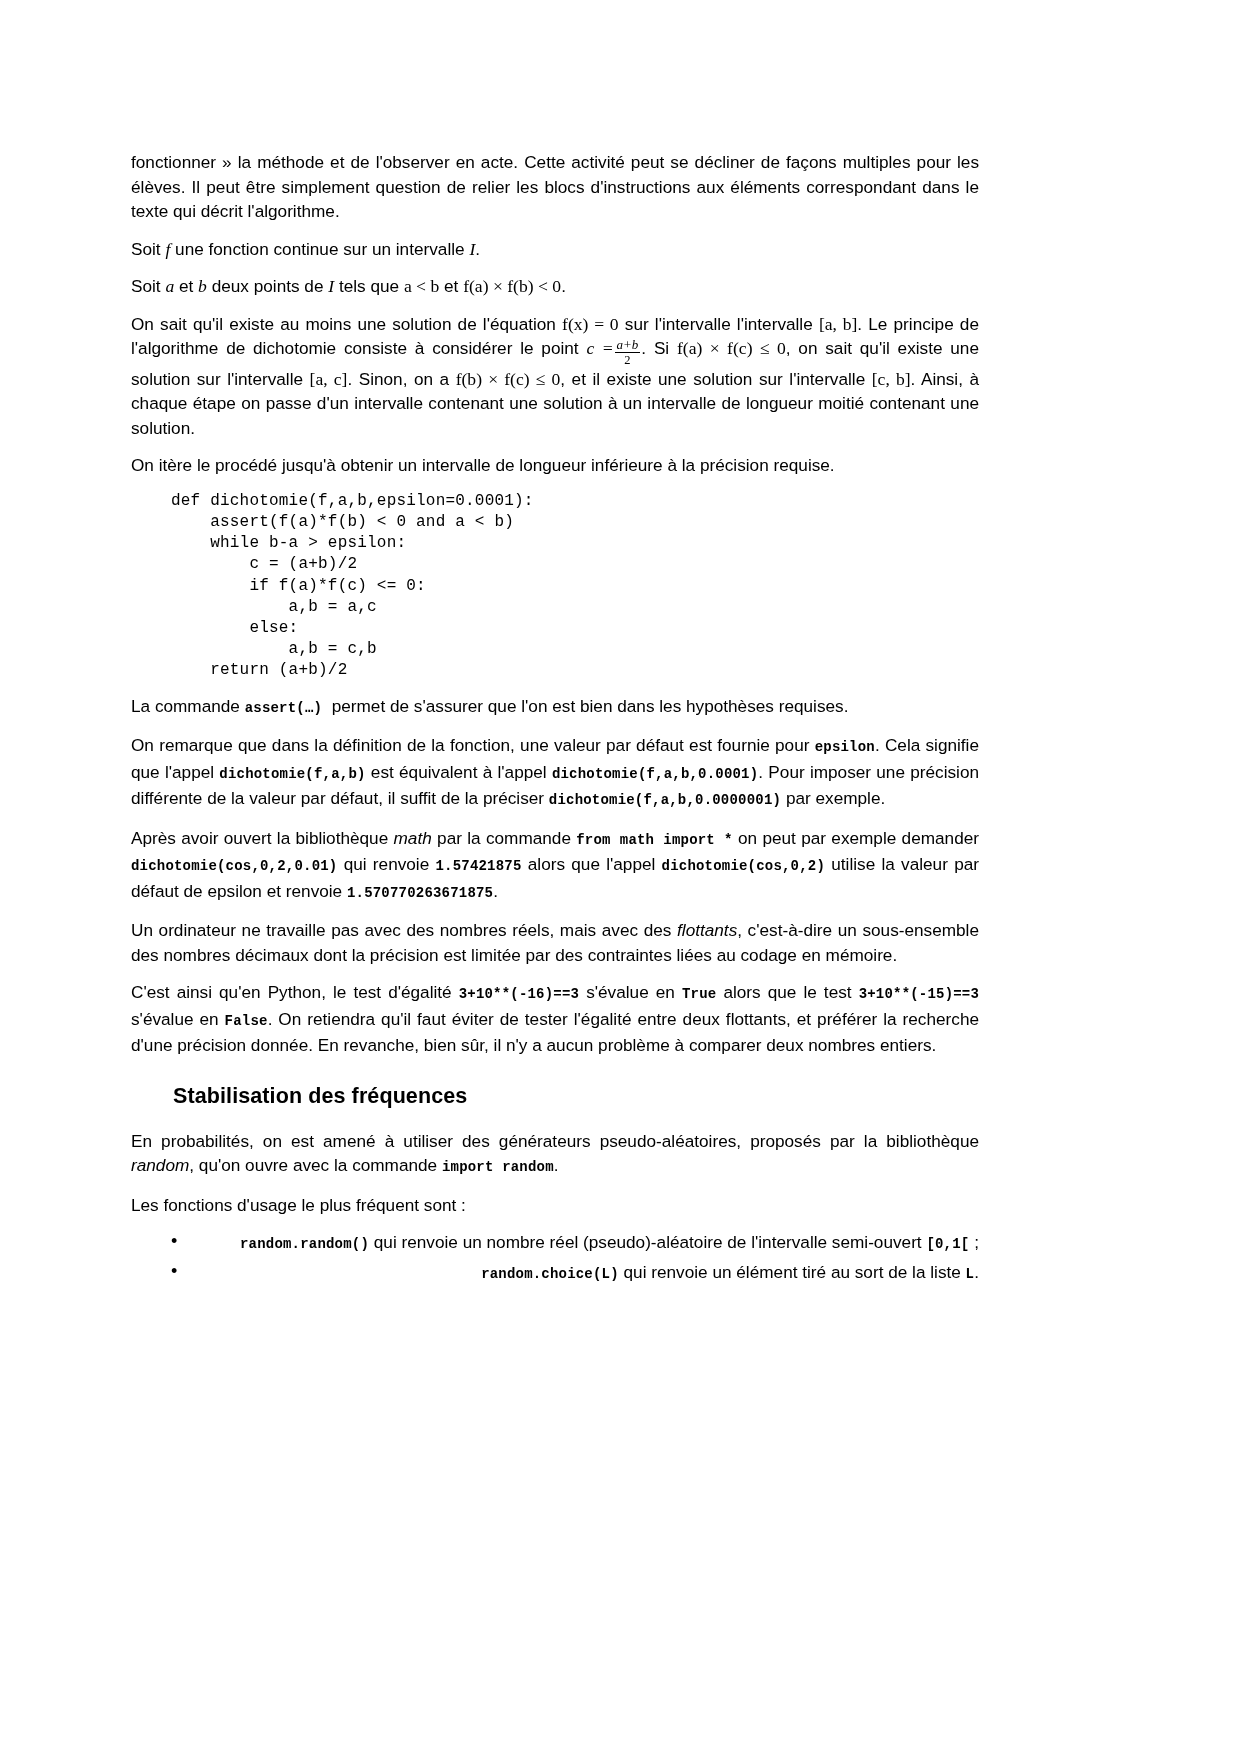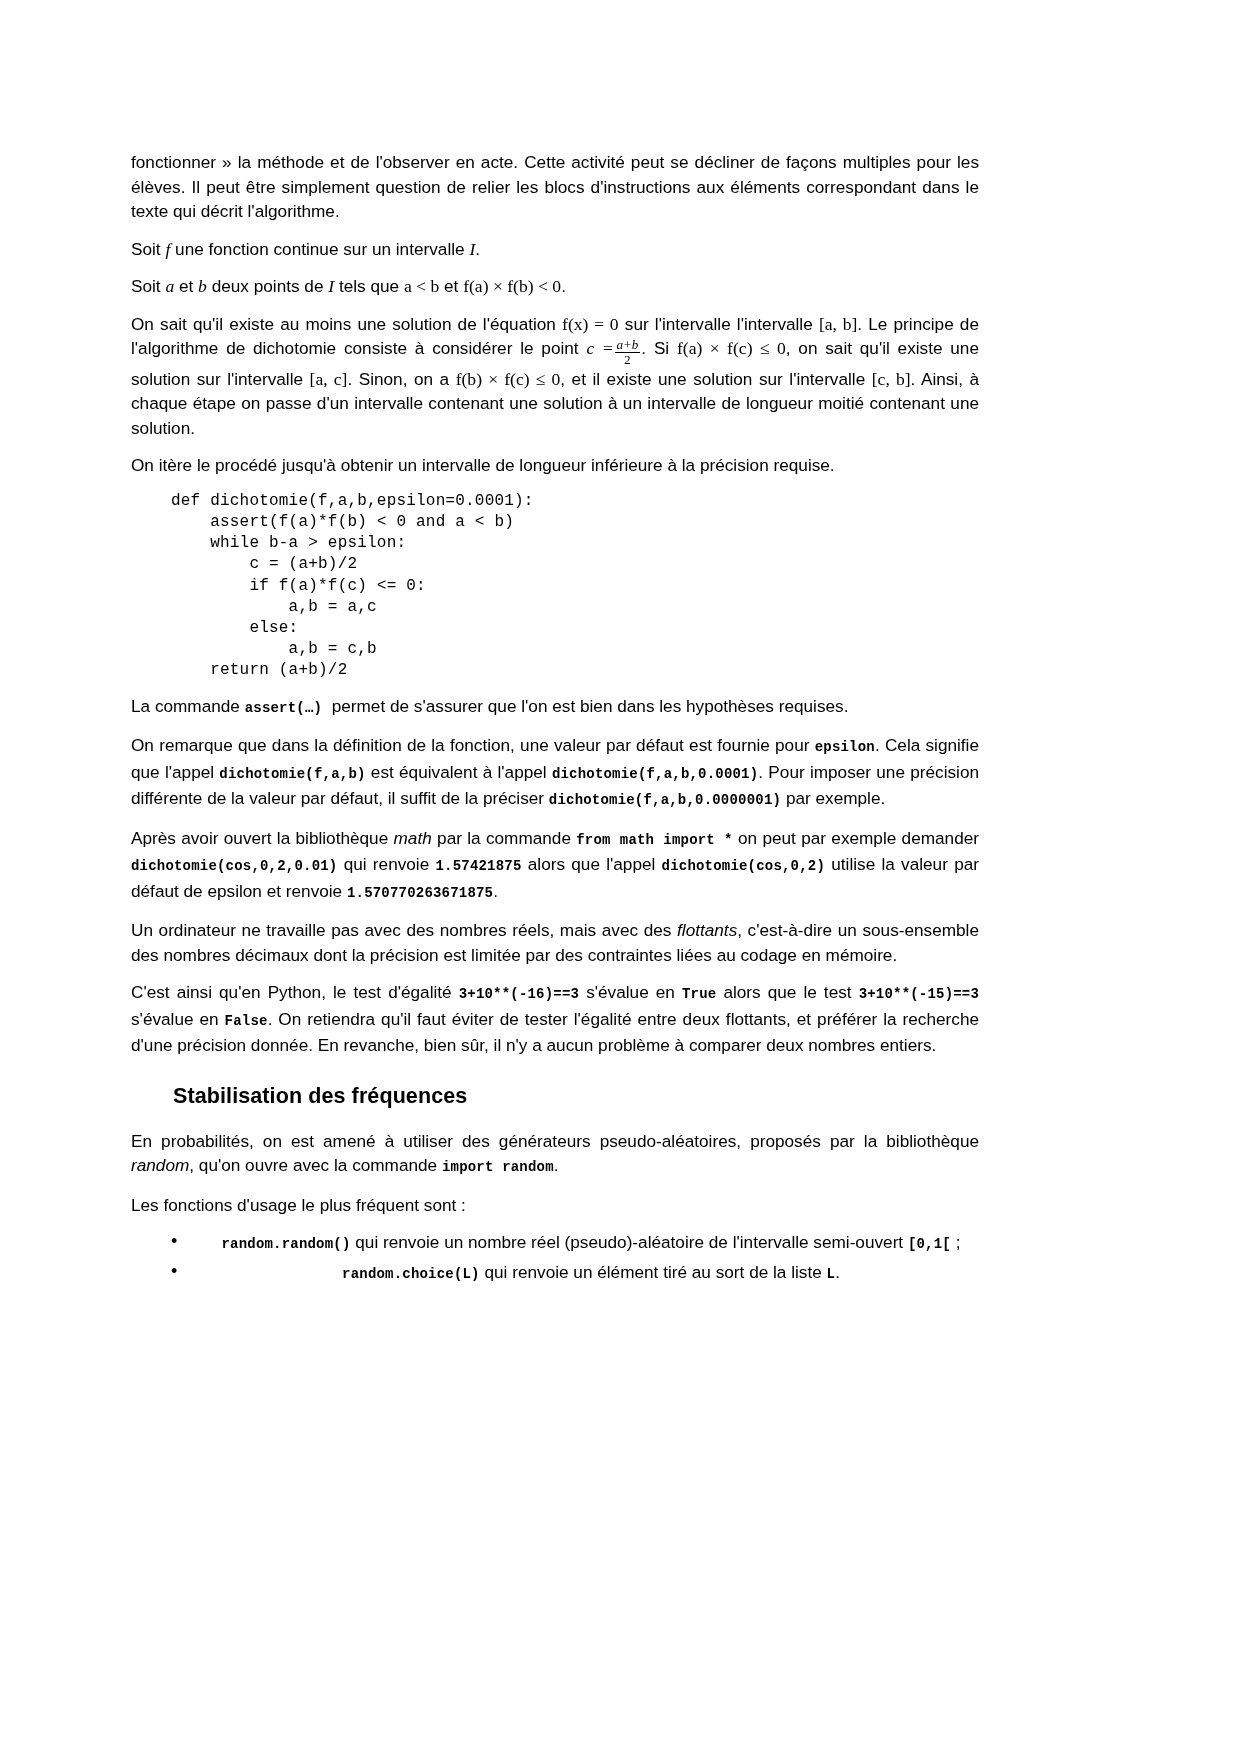--- a/index.html
+++ b/index.html
@@ -91,21 +91,21 @@
     list-style: none;
     margin: 0;
     padding: 0;
   }
   ul.bullets li {
     position: relative;
     padding-left: 72px;
     margin-bottom: 3px;
     font-size: 17.2px;
     line-height: 24.5px;
-    text-align: center;
+    text-align: right;
   }
   ul.bullets li::before {
     content: "\2022";
     position: absolute;
     left: 40px;
     top: -1px;
     font-size: 18px;
   }
   .footer {
     position: absolute;

